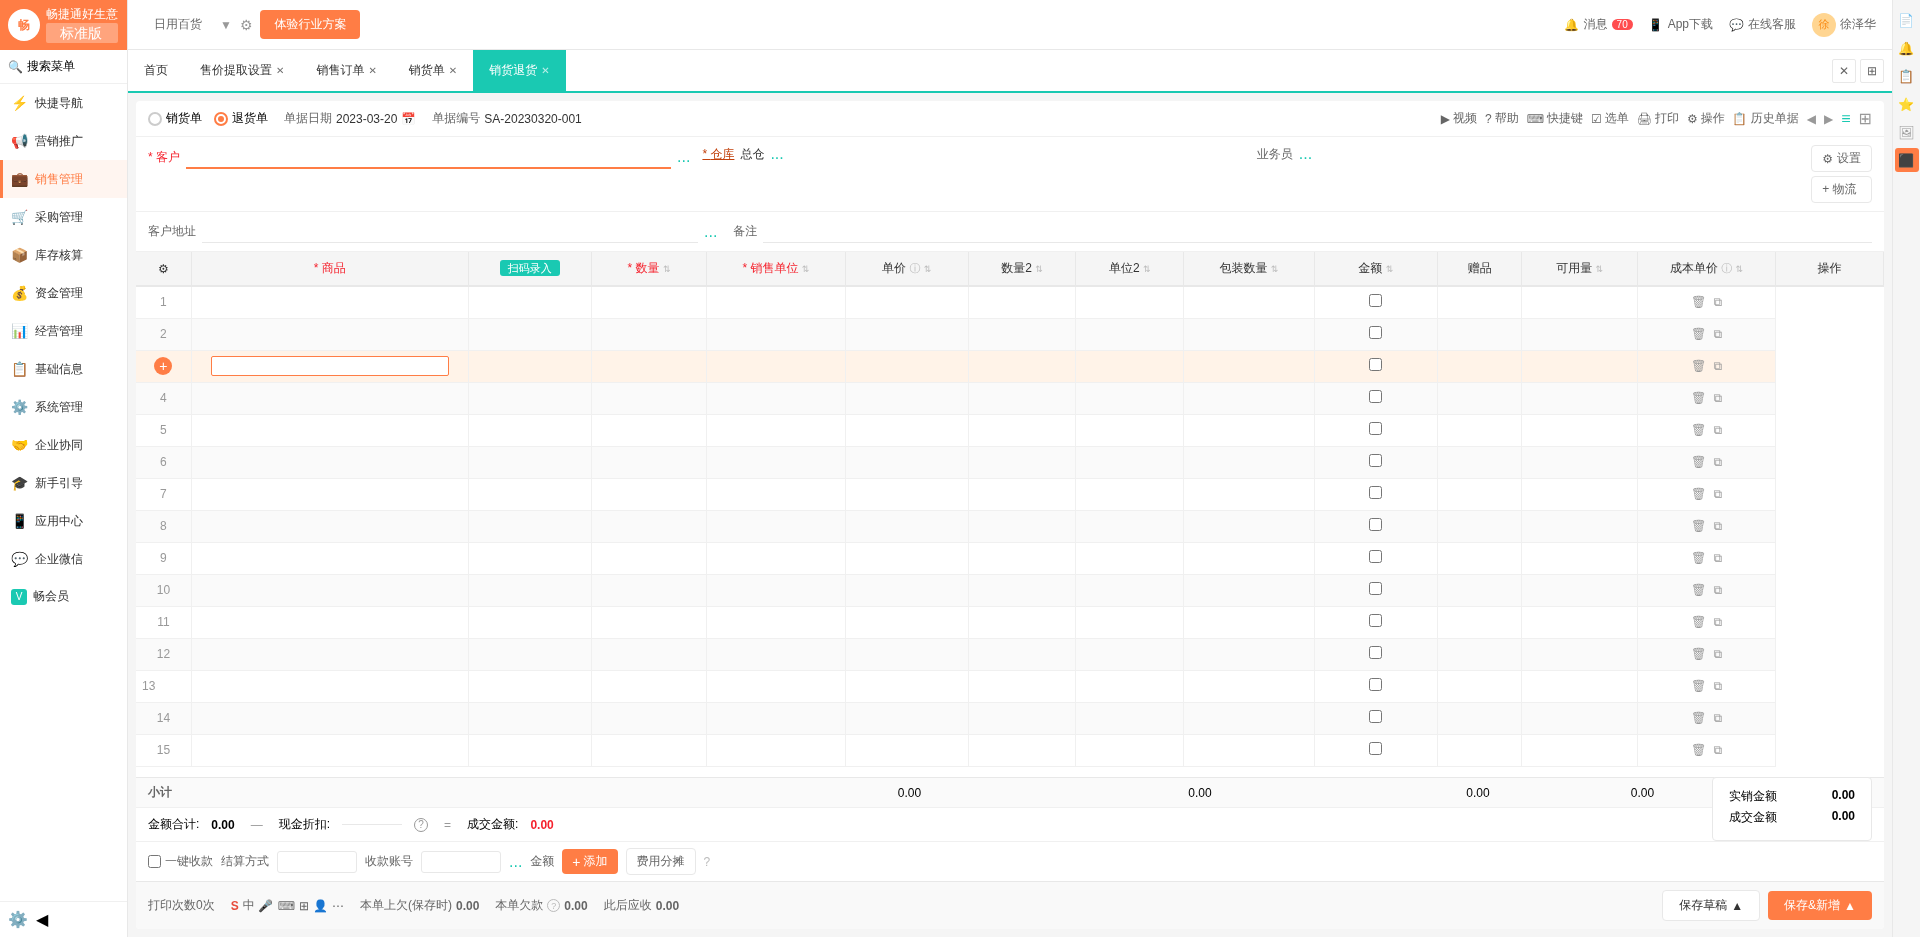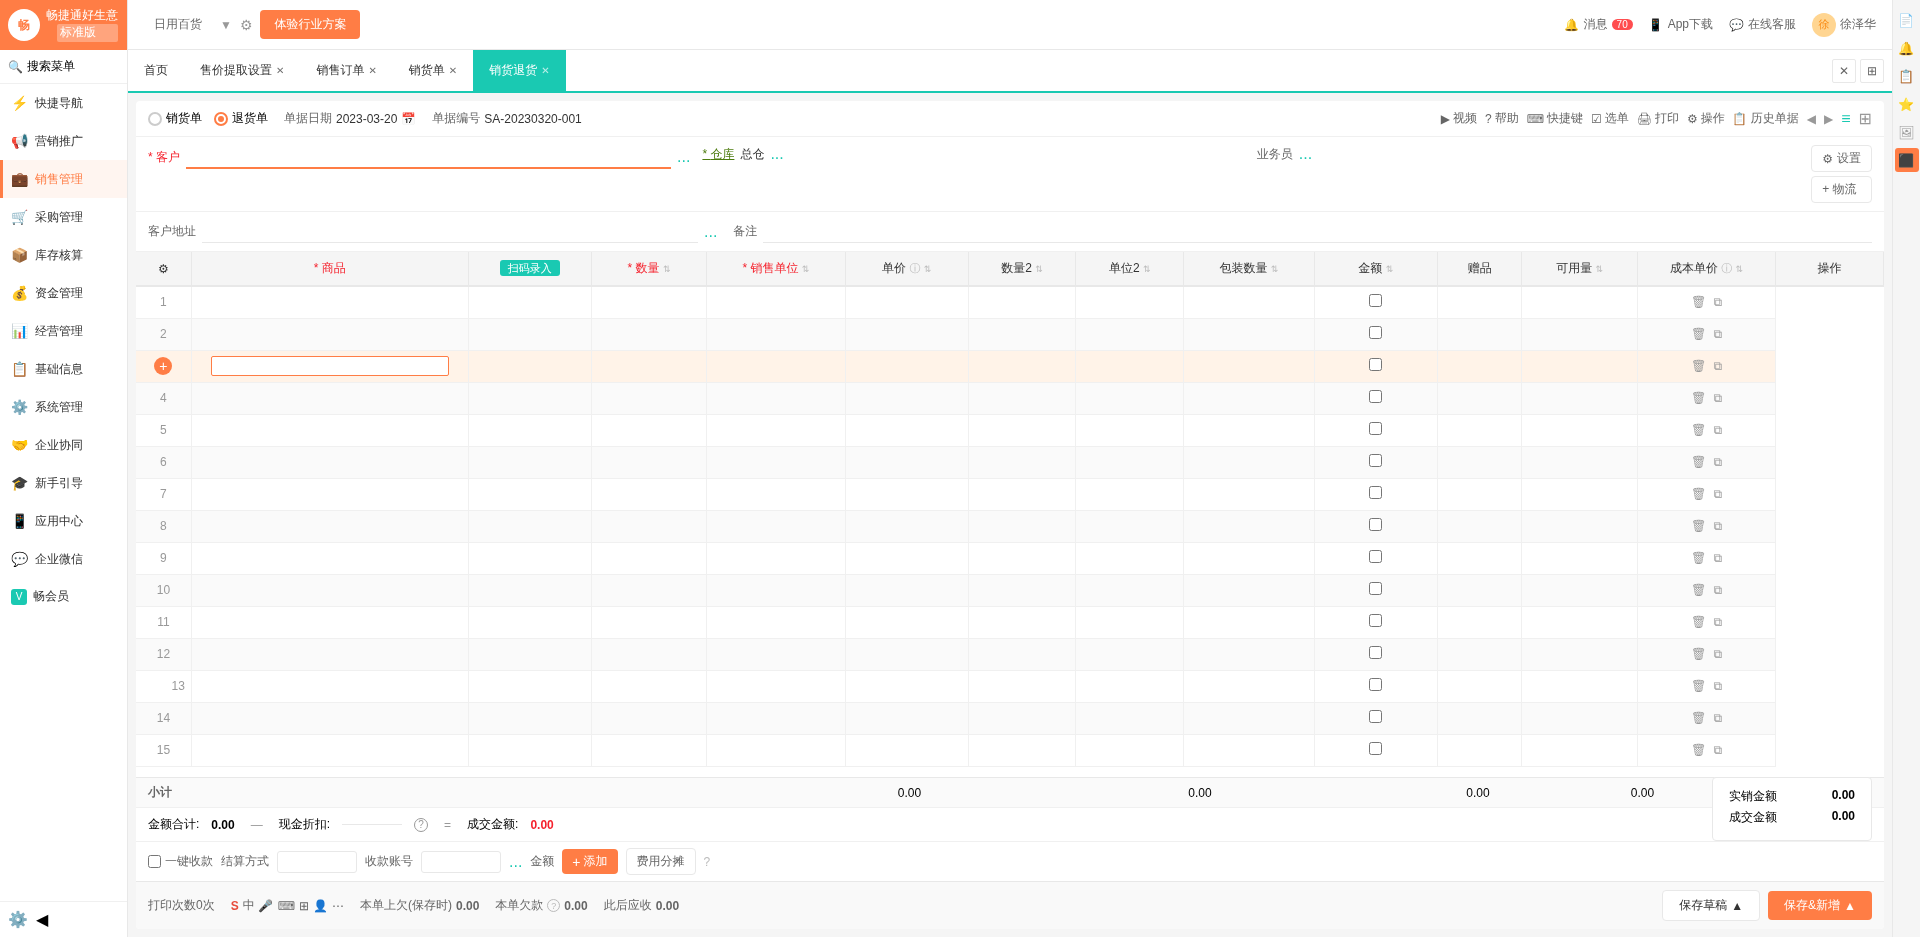--- a/index.html
+++ b/index.html
@@ -26,21 +26,21 @@
     .sidebar-logo-icon {
       width: 32px; height: 32px;
       background: #fff;
       border-radius: 50%;
       display: flex; align-items: center; justify-content: center;
       color: #ff7d45;
       font-weight: bold;
       font-size: 14px;
     }
     .sidebar-logo-text { font-size: 11px; color: #fff; line-height: 1.3; }
-    .sidebar-logo-badge { font-size: 12px; background: rgba(255,255,255,0.3); padding: 1px 3px; border-radius: 2px; margin-left: 11px; }
+    .sidebar-logo-badge { font-size: 14px; background: rgba(255,255,255,0.3); padding: 1px 14px; border-radius: 2px; }
     .sidebar-search {
       padding: 8px;
       border-bottom: 1px solid #f0f0f0;
       display: flex; align-items: center; gap: 4px;
       cursor: pointer;
     }
     .sidebar-item {
       padding: 10px 8px;
       display: flex; align-items: center; gap: 6px;
       cursor: pointer;
@@ -523,21 +523,21 @@
         </div>
       </div>
 
       <div style="padding:8px 12px;display:flex;gap:12px;align-items:flex-start;border-bottom:1px solid #f0f0f0;">
         <div style="display:flex;align-items:center;gap:6px;flex:1;">
           <span style="color:#f5222d;white-space:nowrap;">* <span>客户</span></span>
           <input class="field-input" style="border-top: none; border-right: none; border-left: none; border-image: initial; border-bottom: 2px solid rgb(255, 125, 69); flex: 1 1 0%; outline: none; padding: 4px 0px;">
           <span class="field-dots">...</span>
         </div>
         <div style="display:flex;align-items:center;gap:6px;flex:1;">
-          <span style="color:#4d7c0f;white-space:nowrap;text-decoration:underline;">* <span>仓库</span></span>
+          <span style="color:#c2410c;white-space:nowrap;text-decoration:underline;">* <span>仓库</span></span>
           <span style="color:#333;">总仓</span>
           <span class="field-dots">...</span>
         </div>
         <div style="display:flex;align-items:center;gap:6px;flex:1;">
           <span style="color:#666;white-space:nowrap;">业务员</span>
           <span class="field-dots">...</span>
         </div>
         <div class="right-btns">
           <button class="right-btn">
             <span>⚙</span>
@@ -919,21 +919,21 @@
         <input type="checkbox" style="">
       </td>
       <td></td>
       <td></td>
       <td style="text-align:center;">
         <span class="delete-btn" title="删除">🗑</span>
         <span class="copy-btn" title="复制" style="margin-left:4px;">⧉</span>
       </td>
     </tr>
               <tr>
-      <td style="text-align:right;">
+      <td style="text-align:left;">
         <span class="row-num">13</span>
       </td>
       <td>
         
       </td>
       <td></td>
       <td></td>
       <td></td>
       <td></td>
       <td></td>

